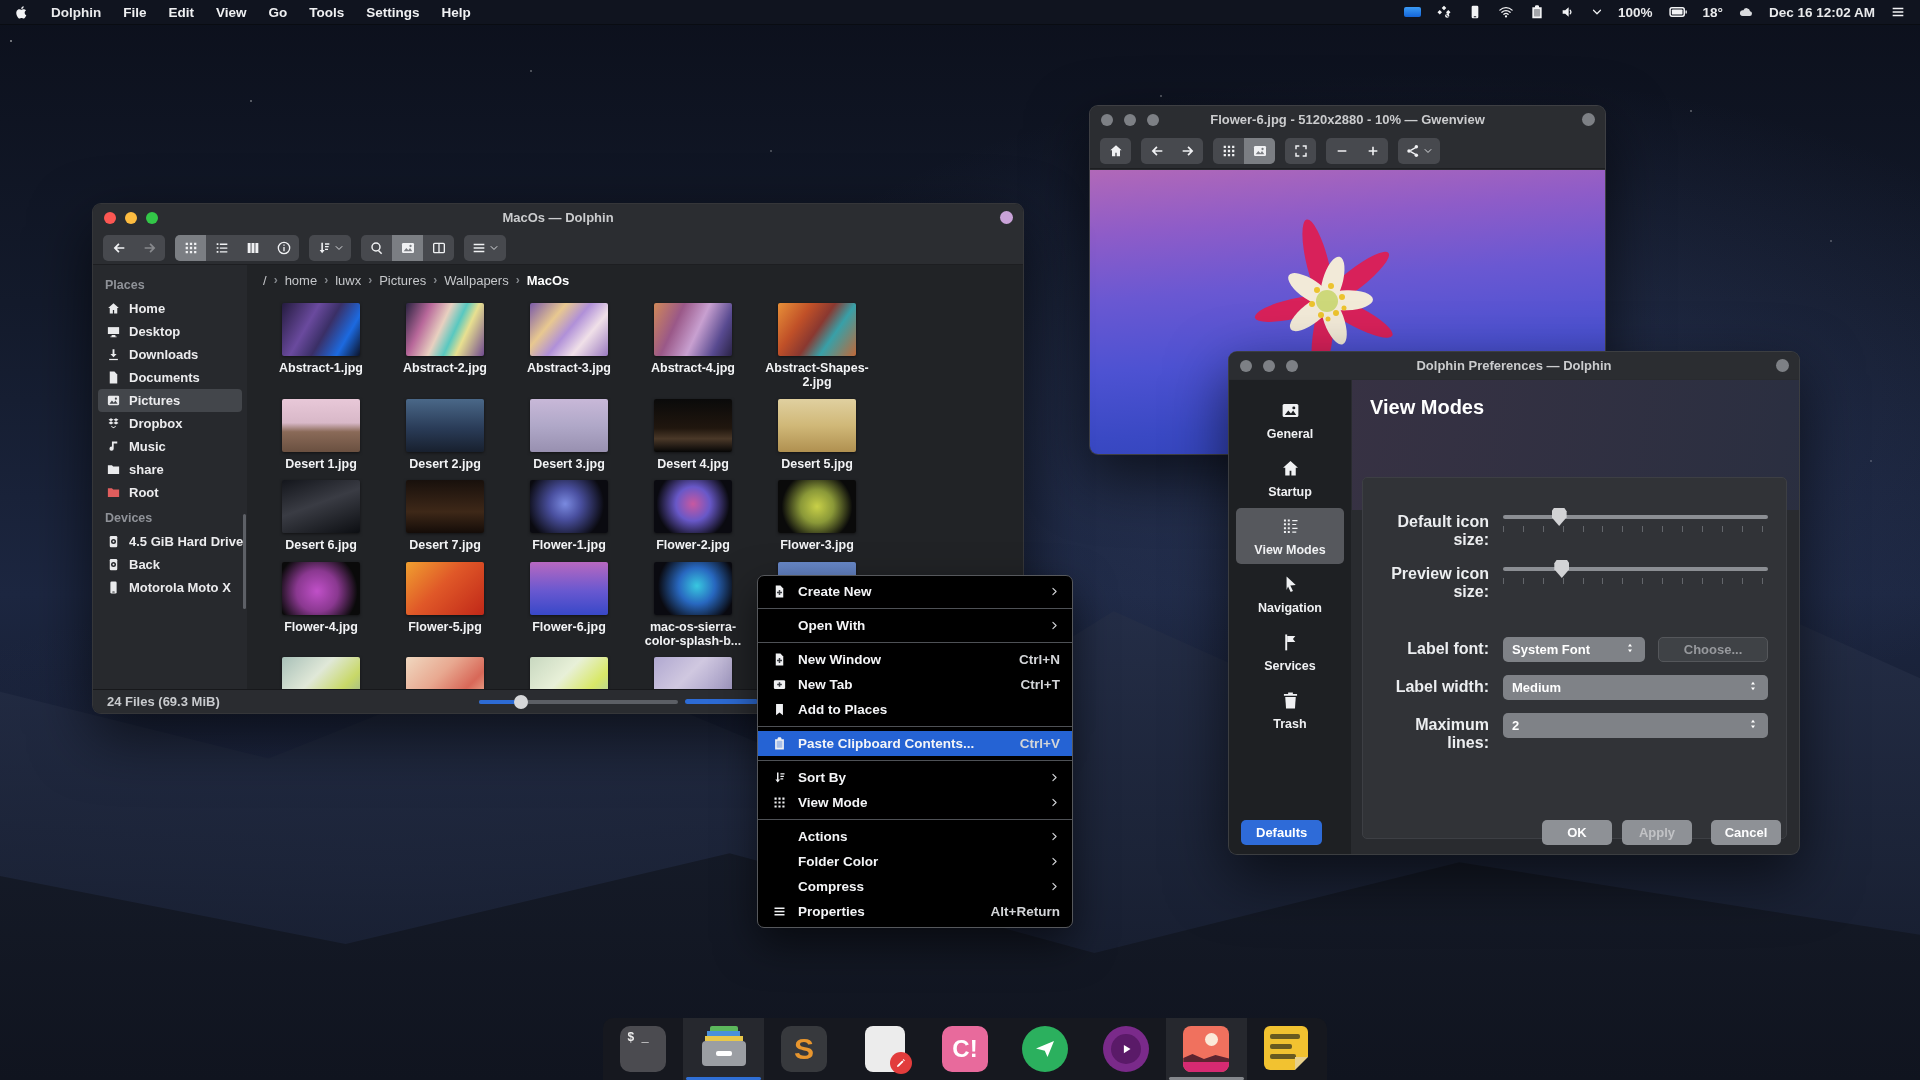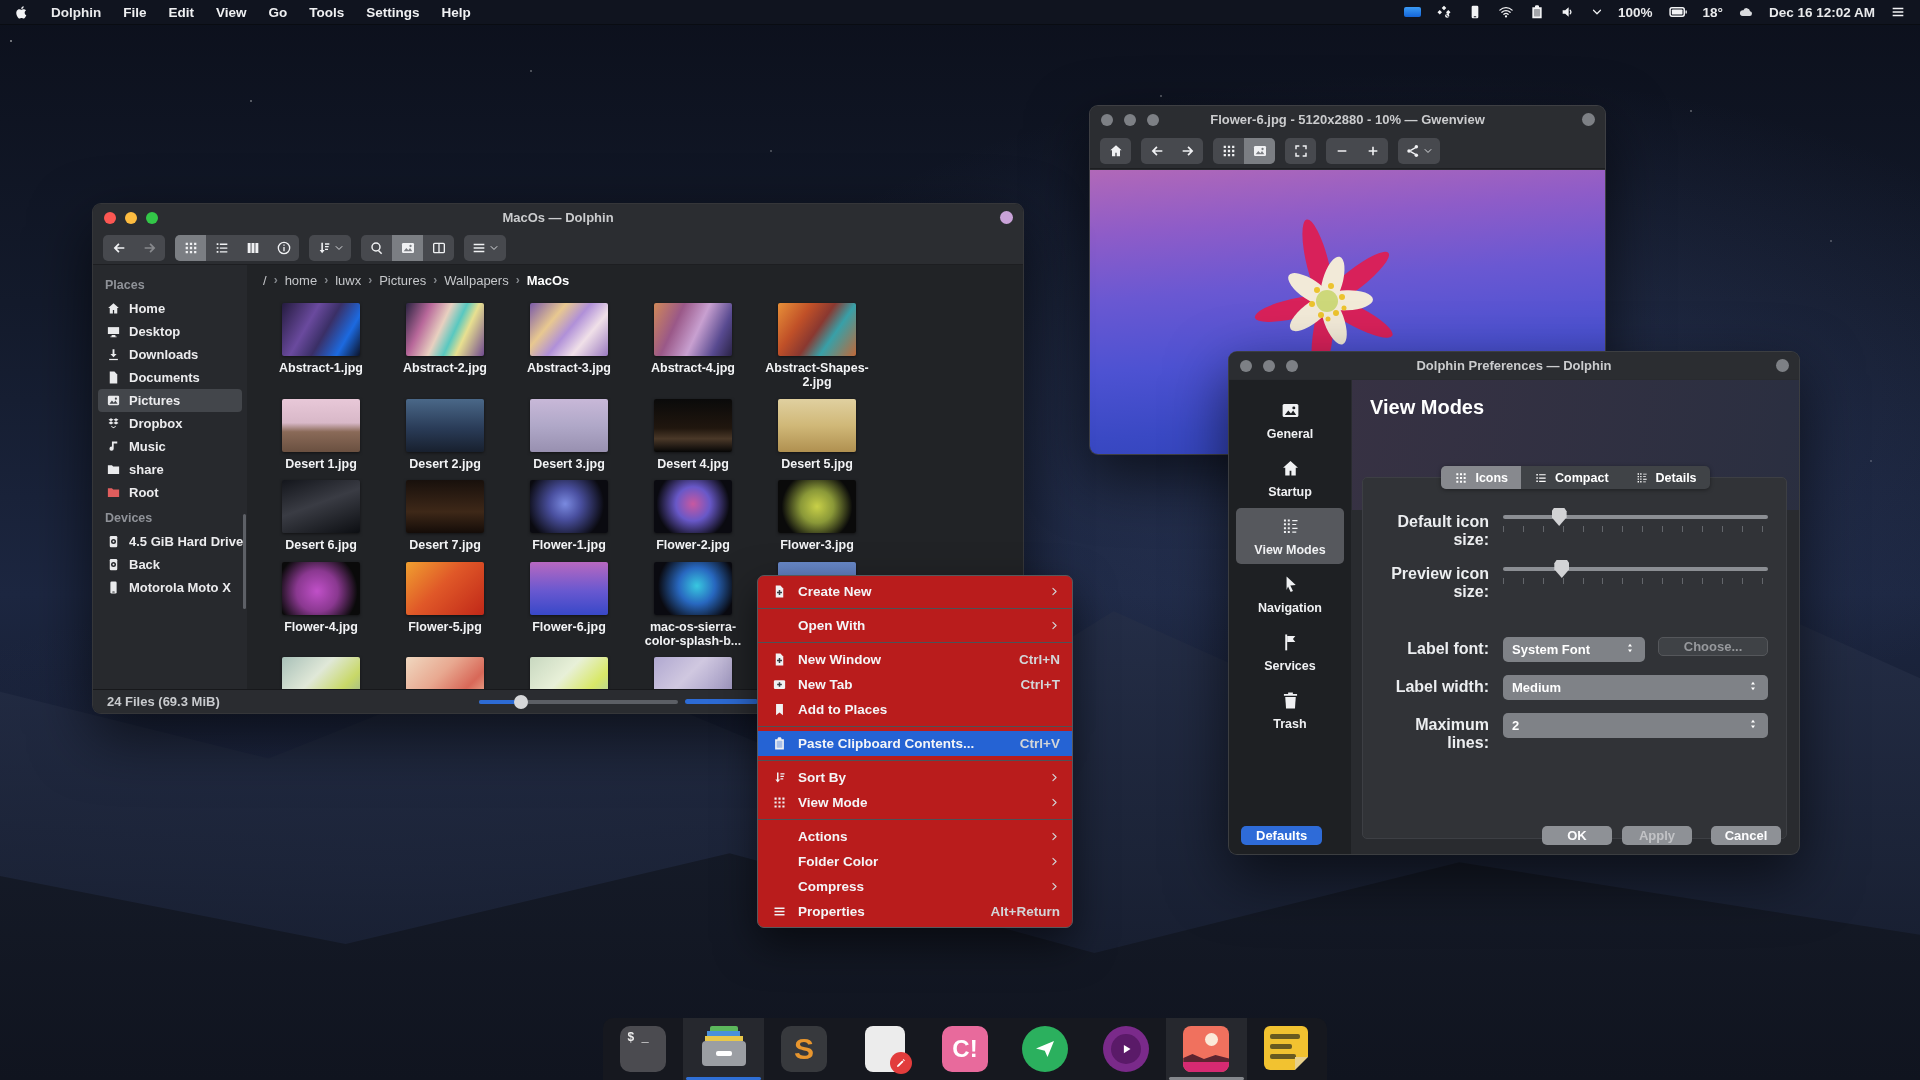--- a/index.html
+++ b/index.html
@@ -64,21 +64,21 @@
   .fthumb{width:78px;height:53px;border-radius:2px;box-shadow:0 1px 3px rgba(0,0,0,.5);flex:none;}
   .fname{margin-top:5px;font-size:12.5px;font-weight:700;color:#f2f3f5;text-align:center;line-height:1.15;max-width:118px;}
   #d-status{position:absolute;left:0;right:0;bottom:0;height:24px;background:#2a2c30;border-top:1px solid #17181b;
     display:flex;align-items:center;font-size:13px;color:#c9cbce;}
   #d-count{padding-left:14px;font-weight:600;}
   #d-slider{position:absolute;left:386px;width:199px;top:10px;height:4px;border-radius:2px;background:#5c5f65;}
   #d-slider-fill{position:absolute;left:0;top:0;bottom:0;width:21%;background:#2d6bd4;border-radius:2px;}
   #d-slider-handle{position:absolute;left:calc(21% - 7px);top:-5px;width:14px;height:14px;border-radius:50%;background:#d6d7d9;}
   #d-cap{position:absolute;left:592px;top:9px;width:73px;height:5px;border-radius:3px;background:#2d6bd4;}
   
-  #ctxmenu{position:absolute;left:757px;top:575px;width:316px;background:#b91c1c;border:1px solid #56585c;
+  #ctxmenu{position:absolute;left:757px;top:575px;width:316px;background:#000000;border:1px solid #56585c;
     border-radius:7px;padding:3px 0;z-index:40;box-shadow:0 16px 40px rgba(0,0,0,.55);}
   .mi{height:25px;display:flex;align-items:center;padding:0 12px;gap:10px;font-size:13.5px;font-weight:600;color:#f4f5f7;}
   .mi .ic{width:18px;display:flex;justify-content:center;flex:none;}
   .mi .lbl{flex:1;white-space:nowrap;}
   .mi .sc{color:#d3d5d8;}
   .mi.hl{background:#2563d4;}
   .msep{height:1px;background:#4e5156;margin:4px 0;}
   
   #gwenview{left:1089px;top:105px;width:517px;height:350px;background:#2b2d31;}
   #gwenview .toolbar{height:36px;}
@@ -103,21 +103,21 @@
   .frow{display:flex;align-items:flex-start;margin-bottom:13px;}
   .flabel{width:108px;text-align:right;font-size:16px;font-weight:700;color:#eceef0;margin-right:14px;margin-top:3px;flex:none;}
   .slider-wrap{position:relative;width:300px;padding-top:5px;}
   .strack{position:relative;height:4px;border-radius:2px;background:#8b8e93;}
   .shandle{position:absolute;top:-7px;width:15px;height:18px;background:#d2d3d5;
     clip-path:polygon(15% 0,85% 0,100% 18%,100% 52%,50% 100%,0 52%,0 18%);}
   .sticks{height:6px;margin-top:7px;background:repeating-linear-gradient(90deg,#63666b 0 1px,transparent 1px 19.9px);}
   .combo{height:25px;background:#7f8287;border-radius:5px;color:#fff;font-size:13px;font-weight:700;
     display:flex;align-items:center;padding:0 9px;}
   .combo .cv{flex:1;}
-  .btn{height:19px;border-radius:5px;display:flex;align-items:center;justify-content:center;font-size:13px;font-weight:700;}
+  .btn{height:25px;border-radius:5px;display:flex;align-items:center;justify-content:center;font-size:13px;font-weight:700;}
   .btn.gray{background:#8e9196;color:#fdfdfe;}
   .btn.ghost{background:#3f4246;border:1px solid #55575b;color:#97999d;}
   #p-buttons{position:absolute;left:12px;right:18px;bottom:9px;display:flex;align-items:center;}
   
   #dock{position:absolute;left:603px;bottom:0;width:724px;height:62px;background:#16181f;
     border-radius:10px 10px 0 0;display:flex;z-index:45;}
   .dcell{flex:1;height:62px;display:flex;align-items:center;justify-content:center;position:relative;}
   .dcell.active{background:rgba(255,255,255,.07);}
   .dind{position:absolute;bottom:0;left:3px;right:3px;height:3px;border-radius:2px;}
   .dicon{width:46px;height:46px;position:relative;flex:none;}
@@ -946,48 +946,20 @@
           <div class="combo" style="width:321px;">
             <span class="cv">2</span>
             <span id="cb3-ch"><span class="iwrap">
                   <svg width="12" height="12" viewBox="0 0 24 24" fill="#fff">
                     <path d="M12 3.5 16 9H8zM12 20.5 16 15H8z"></path>
                   </svg>
                 </span></span>
           </div>
         </div>
       </div>
-      <div id="p-tabs">
-          <div id="p-tabs-inner">
-            <div class="ptab sel">
-              <span class="iwrap">
-                <svg width="14" height="14" viewBox="0 0 24 24" fill="#fff">
-                  <path d="M4 4h3.4v3.4H4zM10.3 4h3.4v3.4h-3.4zM16.6 4h3.4v3.4h-3.4zM4 10.3h3.4v3.4H4zM10.3 10.3h3.4v3.4h-3.4zM16.6 10.3h3.4v3.4h-3.4zM4 16.6h3.4v3.4H4zM10.3 16.6h3.4v3.4h-3.4zM16.6 16.6h3.4v3.4h-3.4z"></path>
-                </svg>
-              </span>
-              <span>Icons</span>
-            </div>
-            <div class="ptab">
-              <span class="iwrap">
-                <svg width="14" height="14" viewBox="0 0 24 24" fill="#fff">
-                  <path d="M4 5h2.6v2.6H4zM8.8 5.4H20v2H8.8zM4 10.7h2.6v2.6H4zM8.8 11.1H20v2H8.8zM4 16.4h2.6V19H4zM8.8 16.8H20v2H8.8z"></path>
-                </svg>
-              </span>
-              <span>Compact</span>
-            </div>
-            <div class="ptab">
-              <span class="iwrap">
-                <svg width="14" height="14" viewBox="0 0 24 24" fill="#fff">
-                  <path d="M4.5 4h2.3v2.3H4.5zM4.5 8.4h2.3v2.3H4.5zM4.5 12.8h2.3v2.3H4.5zM4.5 17.2h2.3v2.3H4.5zM8.9 4h2.3v2.3H8.9zM8.9 8.4h2.3v2.3H8.9zM8.9 12.8h2.3v2.3H8.9zM8.9 17.2h2.3v2.3H8.9zM14 4.6h6v1.4h-6zM14 9h4.6v1.4H14zM14 13.4h6v1.4h-6zM14 17.8h4.6v1.4H14z"></path>
-                </svg>
-              </span>
-              <span>Details</span>
-            </div>
-          </div>
-        </div>
     </div>
     <div id="p-buttons">
       <div class="btn" style="background:#2e6bd8;color:#fff;padding:0 15px;">Defaults</div>
       <div style="flex:1;"></div>
       <div class="btn gray" style="width:70px;">OK</div>
       <div class="btn gray" style="width:70px;margin-left:10px;color:rgba(255,255,255,.45);">Apply</div>
       <div class="btn gray" style="width:70px;margin-left:19px;">Cancel</div>
     </div>
   </div>
 

